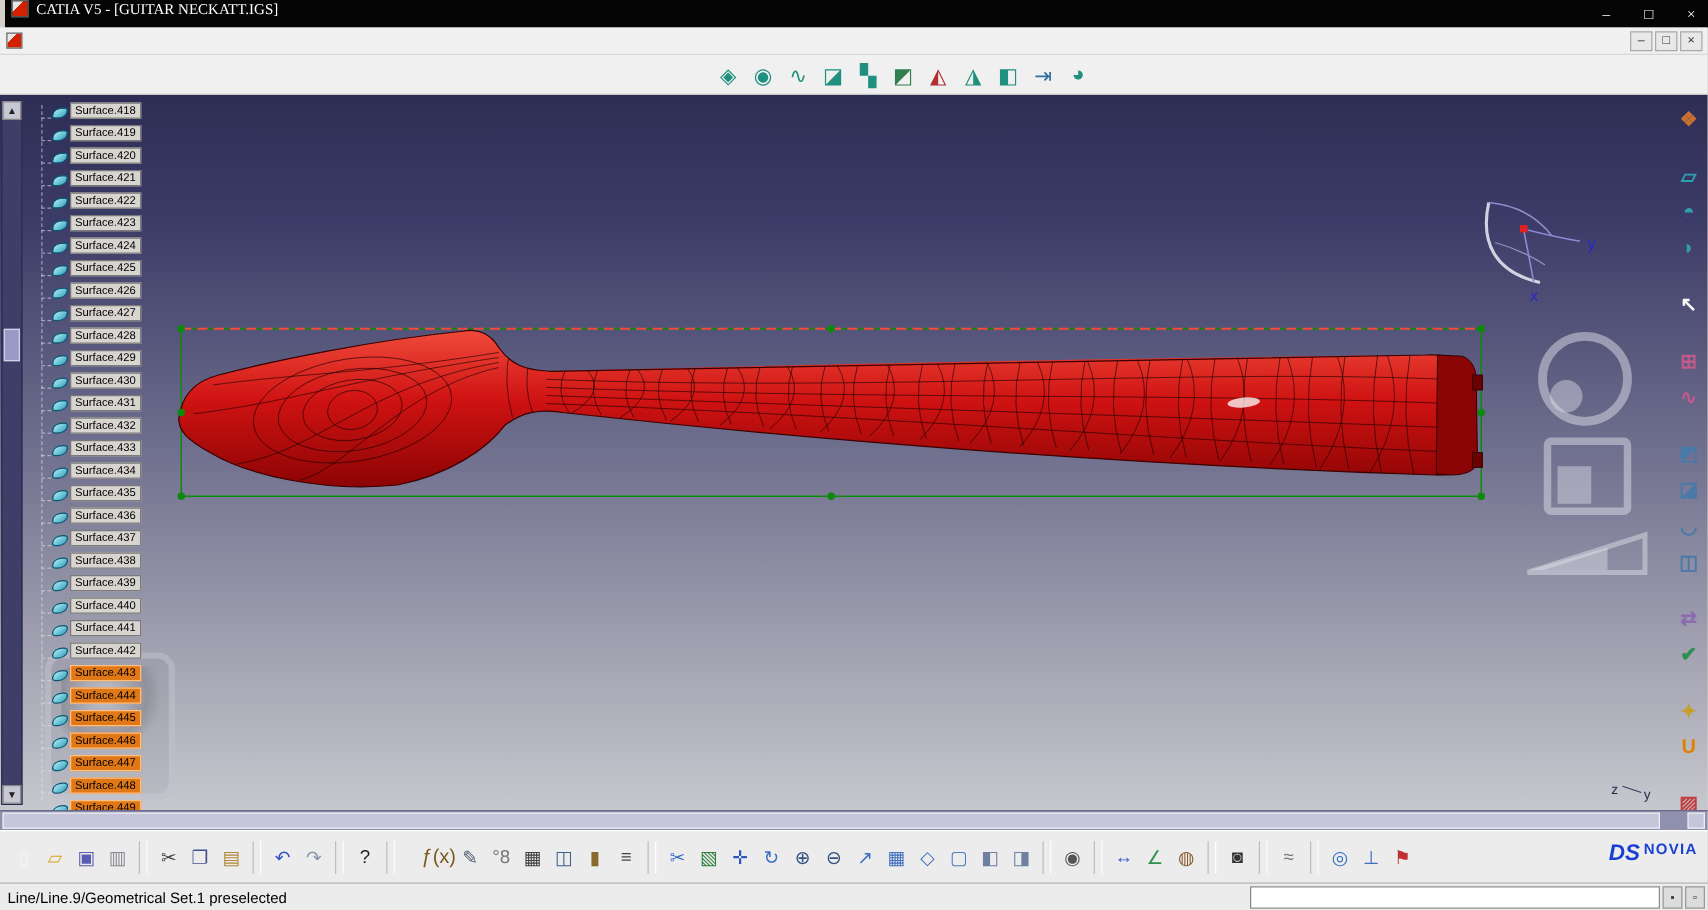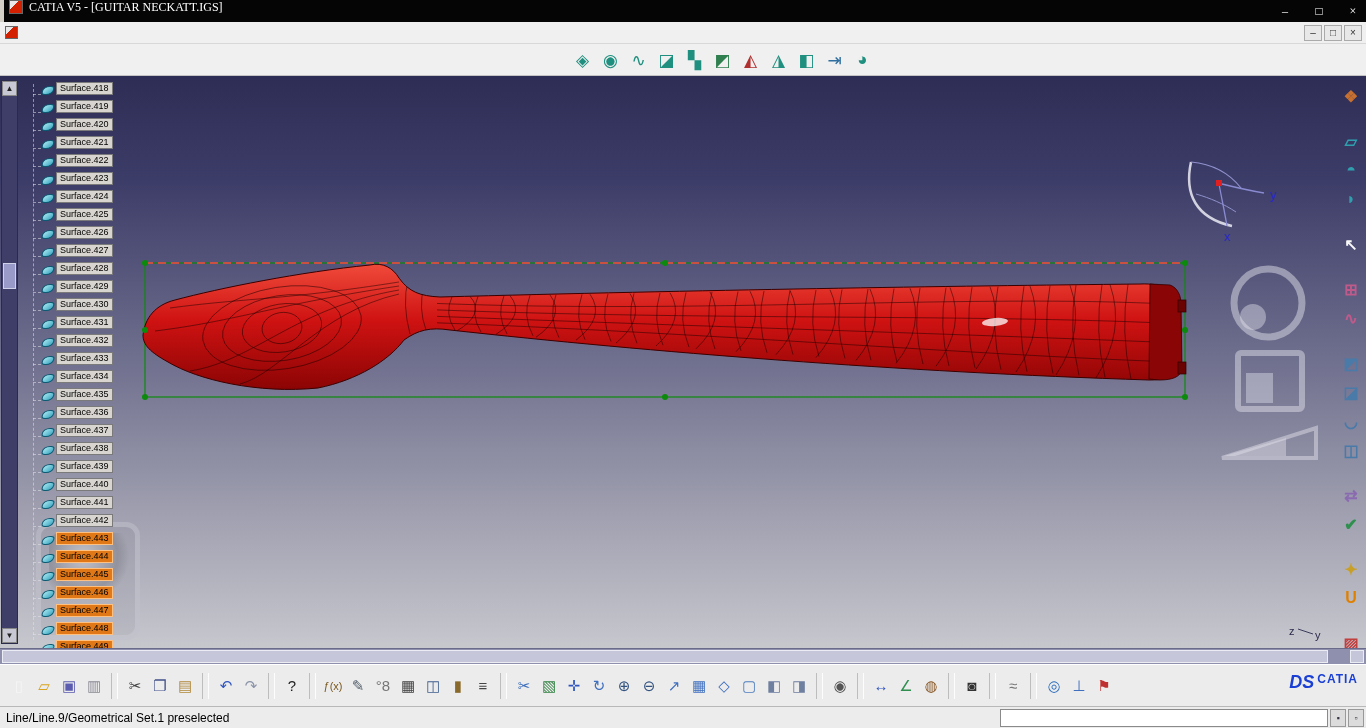--- a/index.html
+++ b/index.html
@@ -436,21 +436,21 @@
     <span class="sep"></span>
     <span class="bbtn" title="cut-icon" style="color: rgb(68, 68, 68);">✂</span>
     <span class="bbtn" title="copy-icon" style="color: rgb(68, 81, 138);">❐</span>
     <span class="bbtn" title="paste-icon" style="color: rgb(176, 138, 62);">▤</span>
     <span class="sep"></span>
     <span class="bbtn" title="undo-icon" style="color: rgb(47, 84, 192);">↶</span>
     <span class="bbtn" title="redo-icon" style="color: rgb(138, 147, 168);">↷</span>
     <span class="sep"></span>
     <span class="bbtn" title="whats-this-icon" style="color: rgb(30, 30, 30);">?</span>
     <span class="sep"></span>
-    <span class="bbtn" title="formula-icon" style="color: rgb(122, 90, 30); font-size: 11px;">ƒ(x)</span>
+    <span class="bbtn" title="formula-icon" style="color: rgb(122, 90, 30); font-size: 16px; margin-left: 18px;">ƒ(x)</span>
     <span class="bbtn" title="annotation-icon" style="color: rgb(86, 97, 110);">✎</span>
     <span class="bbtn" title="parameters-icon" style="color: rgb(119, 119, 119);">°8</span>
     <span class="bbtn" title="design-table-icon" style="color: rgb(63, 63, 63);">▦</span>
     <span class="bbtn" title="grid-snap-icon" style="color: rgb(63, 95, 143);">◫</span>
     <span class="bbtn" title="lock-icon" style="color: rgb(138, 106, 42);">▮</span>
     <span class="bbtn" title="catalog-icon" style="color: rgb(68, 68, 68);">≡</span>
     <span class="sep"></span>
     <span class="bbtn" title="split-view-icon" style="color: rgb(63, 111, 191);">✂</span>
     <span class="bbtn" title="selection-filter-icon" style="color: rgb(47, 127, 63);">▧</span>
     <span class="bbtn" title="pan-icon" style="color: rgb(47, 84, 192);">✛</span>
@@ -473,21 +473,21 @@
     <span class="bbtn" title="capture-icon" style="color: rgb(51, 51, 51);">◙</span>
     <span class="sep"></span>
     <span class="bbtn" title="wave-analysis-icon" style="color: rgb(119, 119, 119);">≈</span>
     <span class="sep"></span>
     <span class="bbtn" title="browser-icon" style="color: rgb(47, 111, 191);">◎</span>
     <span class="bbtn" title="axis-system-icon" style="color: rgb(63, 111, 191);">⊥</span>
     <span class="bbtn" title="flag-note-icon" style="color: rgb(192, 48, 48);">⚑</span>
   </div>
 <span class="brand">
   <span class="ds">DS</span>
-  <span class="cat">CATIA</span>
+  <span class="cat">NOVIA</span>
 </span>
 
 <div class="statusbar">
   <span class="status-msg">Line/Line.9/Geometrical Set.1 preselected</span>
   <input class="power-input" value="" style="">
   <span class="status-btns">
       <span class="sbtn">▪</span>
       <span class="sbtn">▫</span>
     </span>
 </div>

